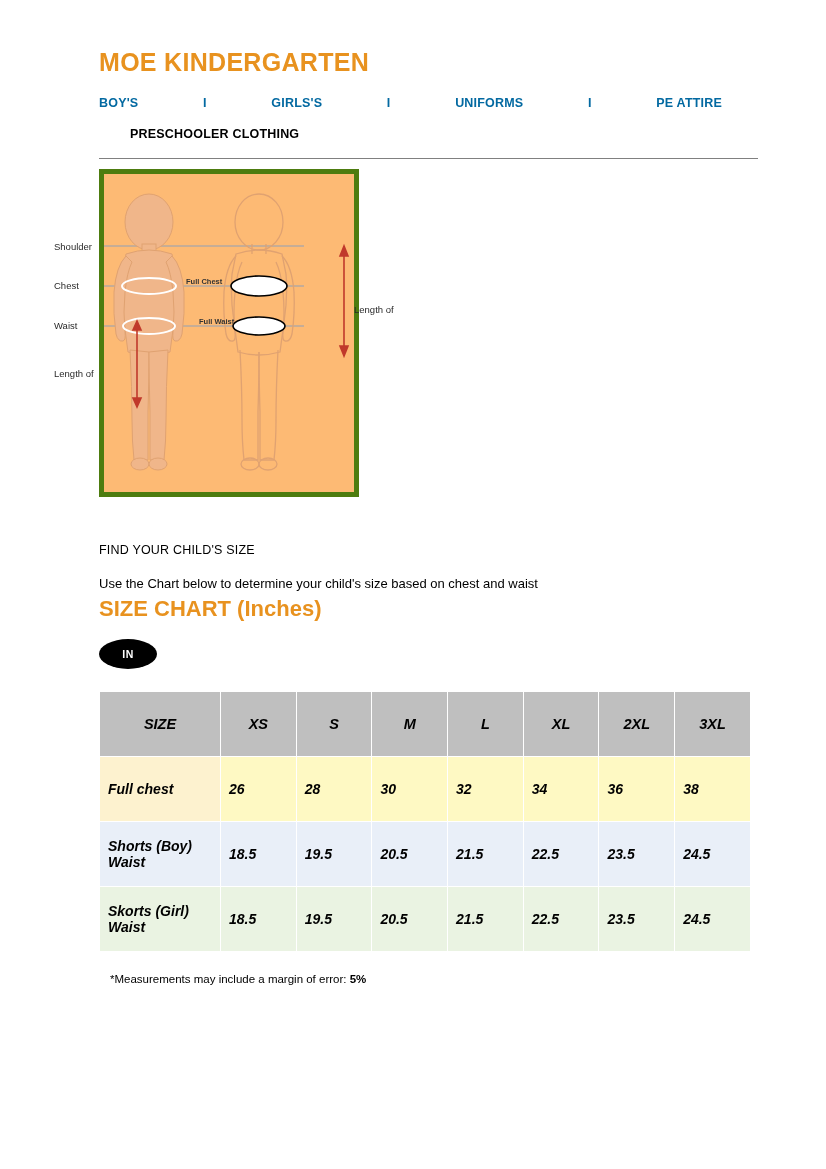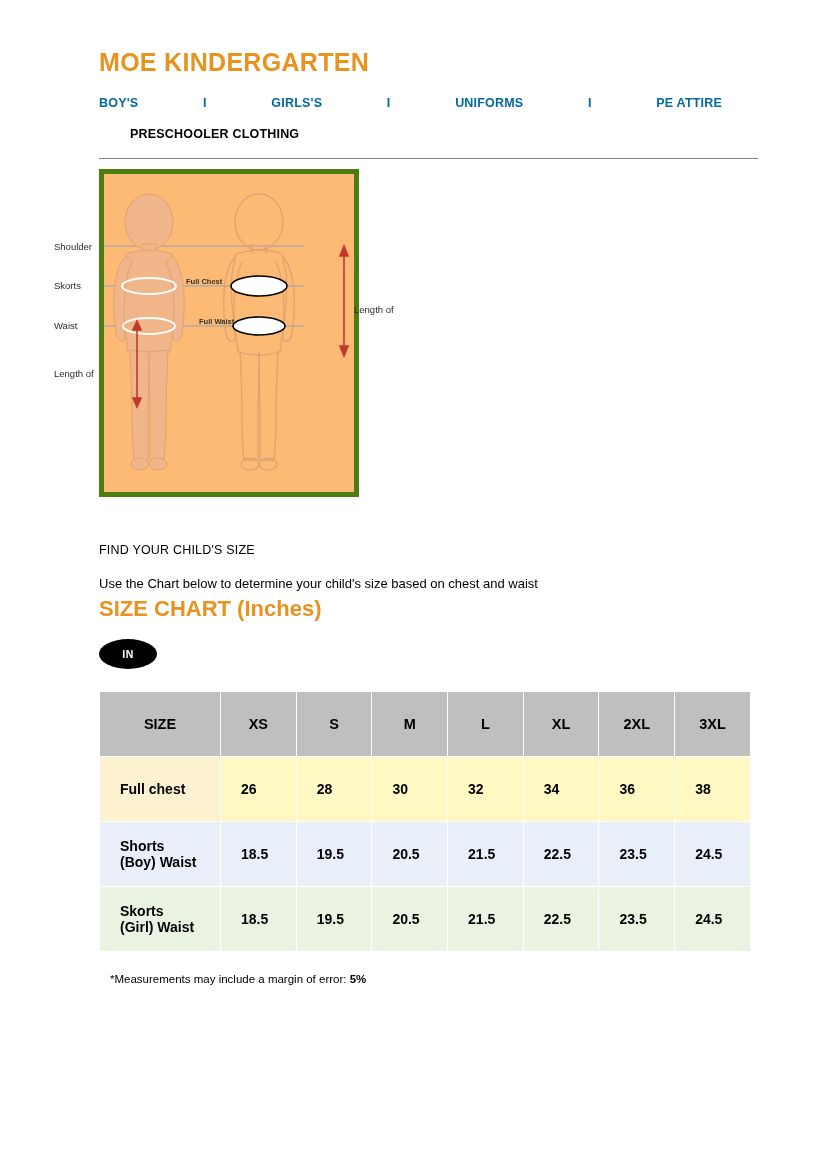--- a/index.html
+++ b/index.html
@@ -132,21 +132,22 @@
     width: 651px;
     table-layout: fixed;
   }
   table.size-chart th,
   table.size-chart td {
     border: 1px solid #ffffff;
     vertical-align: middle;
     font-size: 14px;
     font-weight: bold;
     height: 56px;
-    padding: 4px 20px;
+    padding: 4px 8px;
+    font-style: italic;
   }
   table.size-chart thead th {
     background: #bfbfbf;
     color: #000;
     font-size: 14.5px;
   }
   table.size-chart col.c-label { width: 121px; }
   table.size-chart col.c-val   { width: 75.7px; }
 
   tr.row-chest td { background: #fef9c3; }
@@ -239,21 +240,21 @@
       <ellipse cx="155" cy="152" rx="26" ry="9" fill="#ffffff" stroke="#000000" stroke-width="1.6"></ellipse>
 
       <g stroke="#c0392b" stroke-width="1.6" fill="#c0392b">
         <line x1="240" y1="78" x2="240" y2="176"></line>
         <polygon points="240,72 236,82 244,82"></polygon>
         <polygon points="240,182 236,172 244,172"></polygon>
       </g>
     </svg>
 
     <span class="fig-label lbl-shoulder">Shoulder</span>
-    <span class="fig-label lbl-chest">Skorts</span>
+    <span class="fig-label lbl-chest">Chest</span>
     <span class="fig-label lbl-waist">Waist</span>
     <span class="fig-label lbl-length-l">Length of</span>
     <span class="fig-label small lbl-fullchest">Full Chest</span>
     <span class="fig-label small lbl-fullwaist">Full Waist</span>
     <span class="fig-label lbl-length-r">Length of</span>
   </div>
 
   <div class="find-title">FIND YOUR CHILD'S SIZE</div>
   <div class="find-desc">Use the Chart below to determine your child's size based on chest and waist</div>
 

